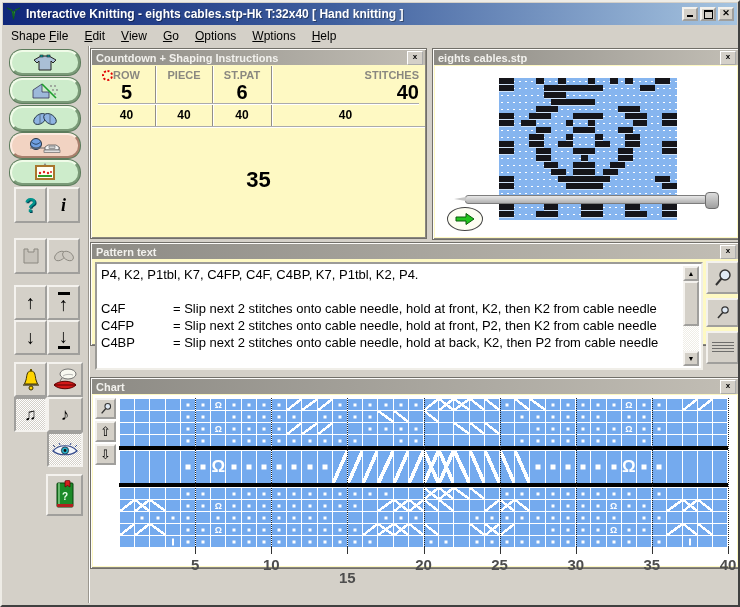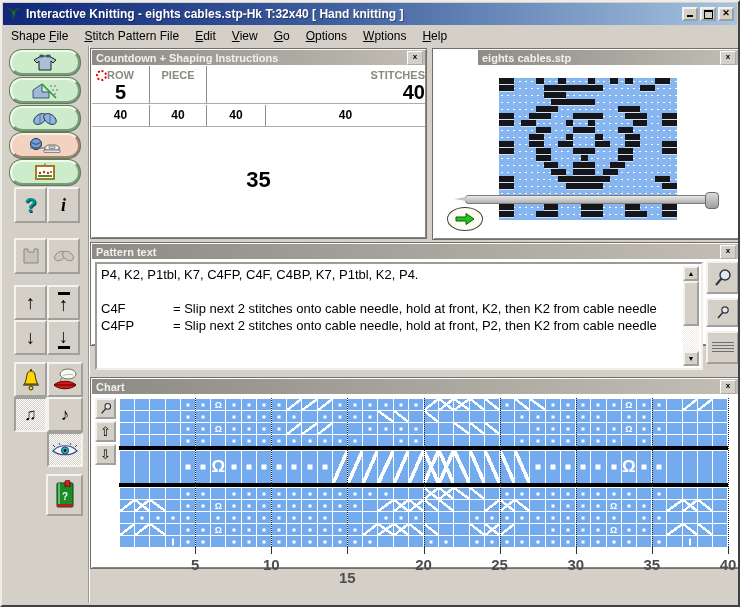--- a/index.html
+++ b/index.html
@@ -40,30 +40,30 @@
     background-size:2px 2px;background-position:0 0,1px 1px;background-color:#d4d0c8;}
   .glyph-q{color:#00938c;font-weight:bold;font-size:20px;text-shadow:1px 1px 0 #045;}
   .glyph-i{color:#000;font-family:"Liberation Serif",serif;font-style:italic;font-weight:bold;font-size:18px;}
   .glyph-arrow{font-size:19px;font-weight:bold;color:#000;line-height:1;}
   .bararrow{position:relative;display:flex;flex-direction:column;align-items:center;}
   .bararrow .bar{width:12px;height:3px;background:#000;}
   .glyph-note{font-size:17px;color:#000;}
   .divline{position:absolute;left:86px;top:44px;bottom:2px;width:1px;background:#9a968e;box-shadow:1px 0 0 #fff;}
 
   
-  .panel{position:absolute;background:#ffffff;border:1px solid #716f69;
+  .panel{position:absolute;background:#fef9c3;border:1px solid #716f69;
     box-shadow:inset 1px 1px 0 #fdfcfa, inset -1px -1px 0 #8a877f;box-sizing:border-box;}
   .ptitle{height:15px;background:linear-gradient(90deg,#8d8b85,#c2beb5);display:flex;align-items:center;
     padding:0 2px 0 4px;margin:1px;}
   .ptitle .ttxt{color:#f2f1ed;font-weight:bold;font-size:11px;white-space:nowrap;overflow:hidden;flex:1;}
   .xbtn{width:14px;height:12px;background:#d4d0c8;border:1px outset #fff;font-size:8px;line-height:10px;
     text-align:center;font-weight:bold;color:#000;cursor:pointer;flex:0 0 auto;}
 
   
-  .cd-cols{display:flex;margin:0 1px;}
+  .cd-cols{display:flex;margin:0 7px;}
   .cd-col{border-right:1px solid #928f88;box-shadow:1px 0 0 #fff;box-sizing:border-box;text-align:center;}
   .cd-col:last-child{border-right:none;box-shadow:none;}
   .cd-head{color:#8a8880;font-weight:bold;font-size:11px;padding-top:3px;position:relative;}
   .cd-val{font-weight:bold;font-size:20px;color:#000;line-height:22px;}
   .cd-row2{border-top:2px groove #fff;}
   .cd-40{font-weight:bold;font-size:12px;color:#000;padding:3px 0 4px;}
   .cd-big{border-top:2px groove #fff;height:103px;display:flex;align-items:center;justify-content:center;
     font-weight:bold;font-size:22px;color:#000;margin:0 1px;}
   .flash{position:absolute;left:4px;top:4px;width:11px;height:11px;border:2px dotted #e00000;border-radius:50%;box-sizing:border-box;}
 
@@ -142,21 +142,20 @@
           <div class="g-max"></div>
         </div>
       <div class="wbtn">
           <div class="g-x">✕</div>
         </div>
     </div>
   </div>
 
   <div class="menubar">
     <span class="mitem"><span>Shape </span><span class="k">F</span><span>ile</span></span>
-    <span class="mitem"><span></span><span class="k">S</span><span>titch Pattern File</span></span>
     <span class="mitem"><span></span><span class="k">E</span><span>dit</span></span>
     <span class="mitem"><span></span><span class="k">V</span><span>iew</span></span>
     <span class="mitem"><span></span><span class="k">G</span><span>o</span></span>
     <span class="mitem"><span></span><span class="k">O</span><span>ptions</span></span>
     <span class="mitem"><span></span><span class="k">W</span><span>ptions</span></span>
     <span class="mitem"><span></span><span class="k">H</span><span>elp</span></span>
   </div>
 
   <div class="divline"></div>
 
@@ -300,20 +299,24 @@
       <div class="cd-col" style="width:58px;">
         <div class="cd-head">
           <span class="flash"></span>
           <span>ROW</span>
         </div>
         <div class="cd-val">5</div>
       </div>
       <div class="cd-col" style="width:57px;">
         <div class="cd-head">PIECE</div>
         <div class="cd-val"></div>
+      </div>
+      <div class="cd-col" style="width:59px;">
+        <div class="cd-head">ST.PAT</div>
+        <div class="cd-val">6</div>
       </div>
       <div class="cd-col" style="flex:1;text-align:right;">
         <div class="cd-head">STITCHES</div>
         <div class="cd-val">40</div>
       </div>
     </div>
     <div class="cd-cols cd-row2">
       <div class="cd-col" style="width:58px;">
           <div class="cd-40">40</div>
         </div>
@@ -323,21 +326,21 @@
       <div class="cd-col" style="width:59px;">
           <div class="cd-40">40</div>
         </div>
       <div class="cd-col" style="flex:1;">
           <div class="cd-40">40</div>
         </div>
     </div>
     <div class="cd-big">35</div>
   </div>
 
-  <div class="panel" style="left:430px;top:46px;width:308px;height:192px;padding-left:44px;">
+  <div class="panel" style="left:430px;top:46px;width:308px;height:192px;">
     <div class="ptitle">
       <span class="ttxt">eights cables.stp</span>
       <div class="xbtn">x</div>
     </div>
     <div class="pv-body">
       <div id="pv-main" class="pv-blue" style="left:64px;top:12px;width:178px;height:128px;">
           <div class="prow">
             <div class="pcell pdash"></div>
             <div class="pcell pdash"></div>
             <div class="pcell"></div>
@@ -828,20 +831,24 @@
     <div class="pt-text">
       <div class="pt-line">P4, K2, P1tbl, K7, C4FP, C4F, C4BP, K7, P1tbl, K2, P4.</div>
       <div class="pt-line">&nbsp;</div>
       <div class="pt-def">
         <span class="pt-term">C4F</span>
           <span>= Slip next 2 stitches onto cable needle, hold at front, K2, then K2 from cable needle</span>
       </div>
       <div class="pt-def">
         <span class="pt-term">C4FP</span>
           <span>= Slip next 2 stitches onto cable needle, hold at front, P2, then K2 from cable needle</span>
+      </div>
+      <div class="pt-def">
+        <span class="pt-term">C4BP</span>
+          <span>= Slip next 2 stitches onto cable needle, hold at back, K2, then P2 from cable needle</span>
       </div>
       <div class="sbar">
         <div class="sarrow" style="top:0;">▲</div>
         <div class="sthumb" style="top:15px;height:45px;"></div>
         <div class="sarrow" style="bottom:0;">▼</div>
       </div>
     </div>
     <div class="sidebtn" style="top:18px;height:33px;">
       <svg width="20" height="20" viewBox="0 0 20 20">
         <circle cx="12" cy="7" r="5" fill="#dfe9f4" stroke="#333" stroke-width="1.4"></circle>

